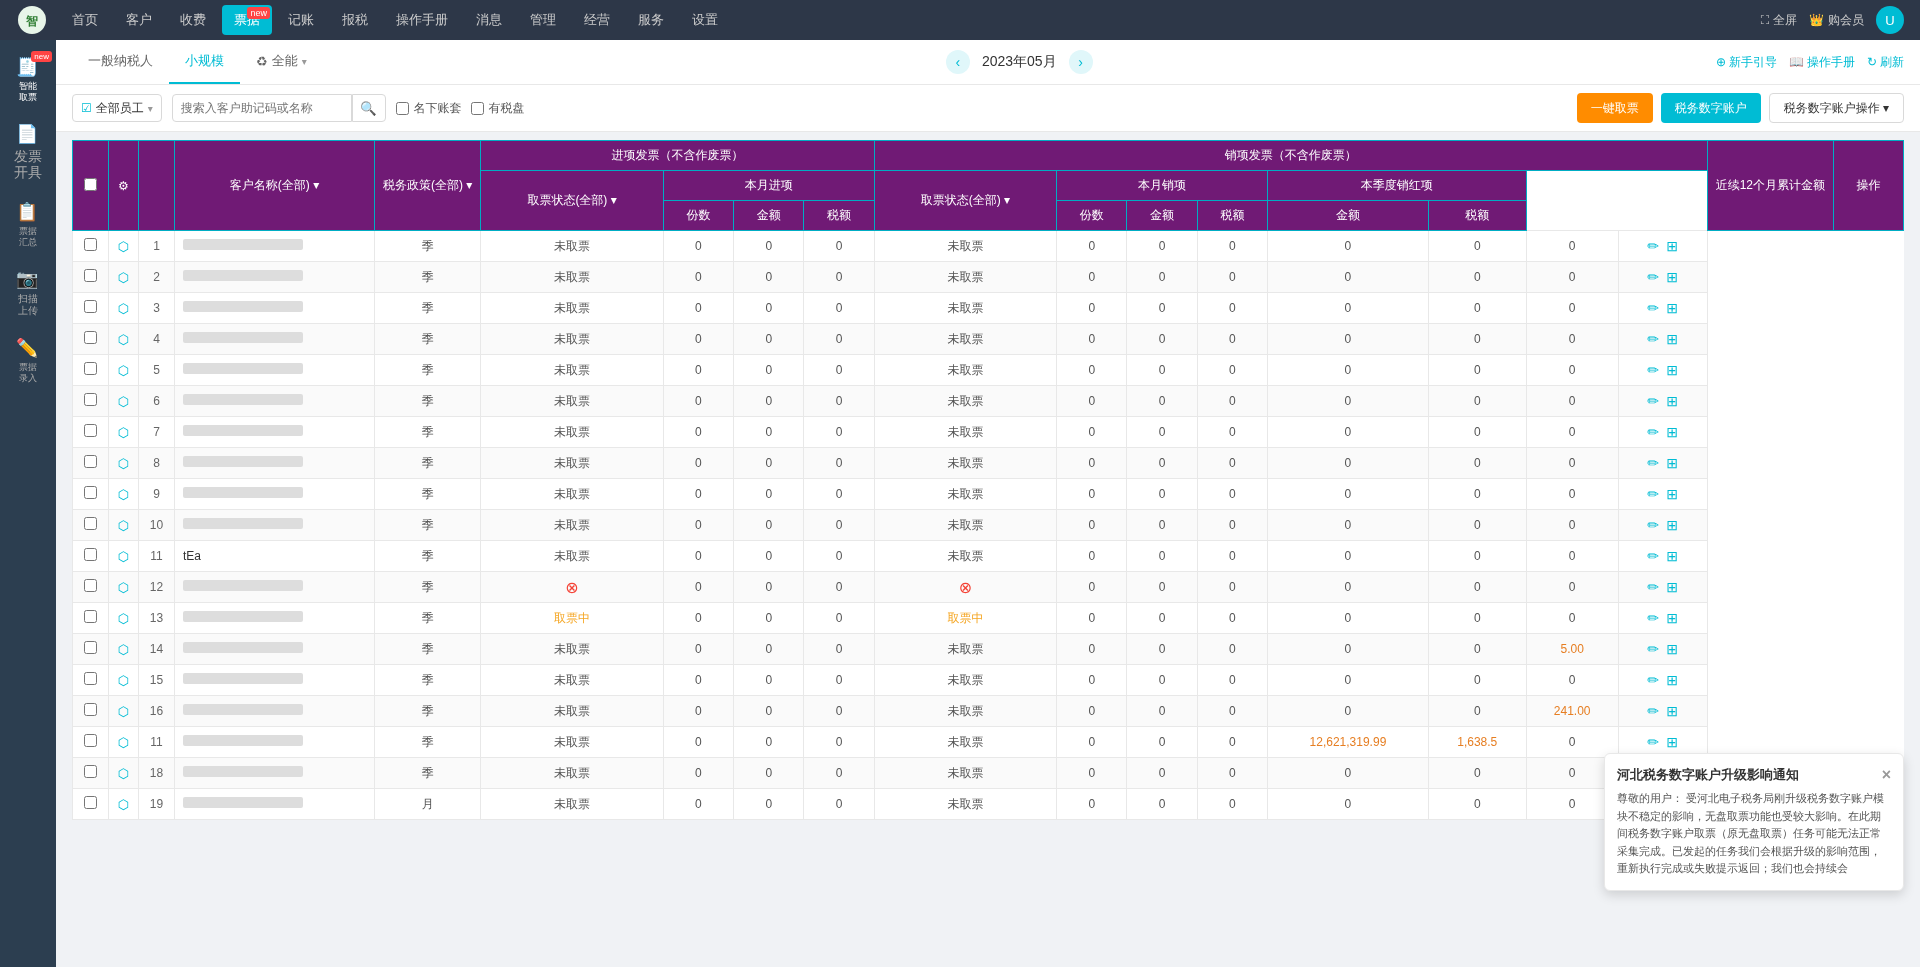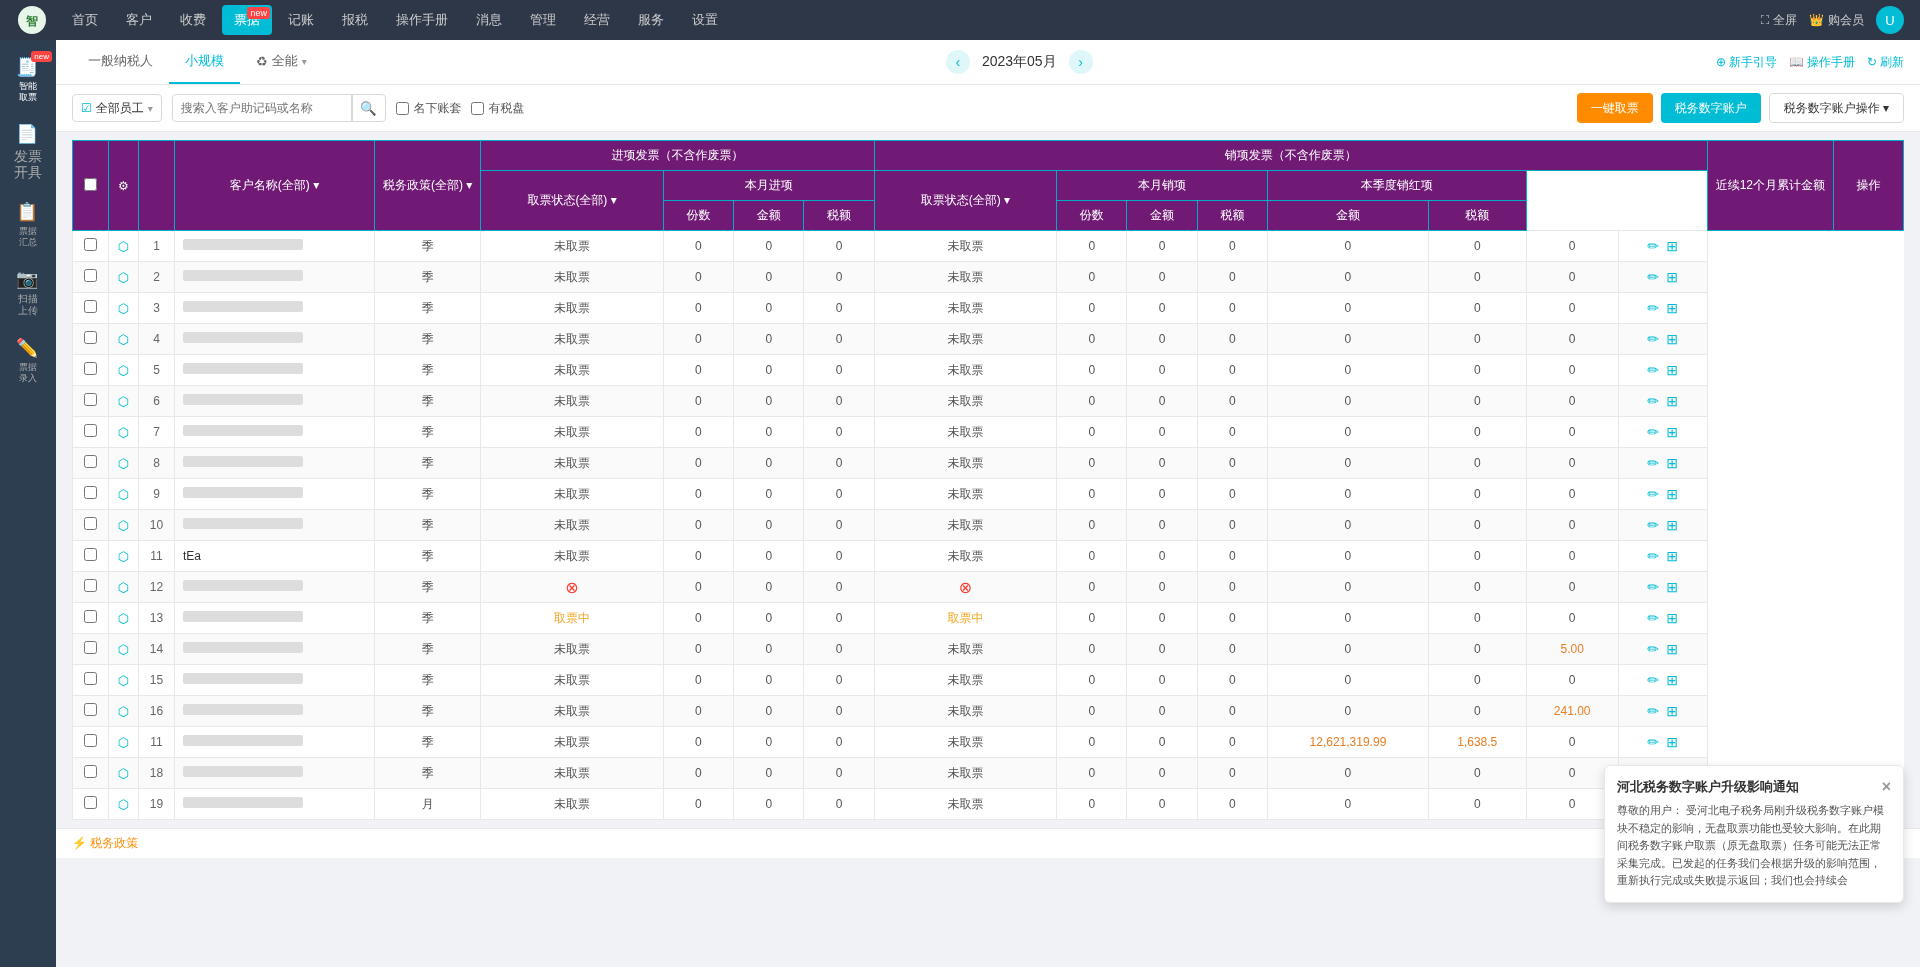--- a/index.html
+++ b/index.html
@@ -46,21 +46,21 @@
     table { width: 100%; border-collapse: collapse; background: #fff; font-size: 12px; }
     th { background: #701a75; color: #fff; padding: 6px 8px; text-align: center; border: 1px solid #00adc4; white-space: nowrap; font-weight: normal; }
     td { padding: 5px 8px; text-align: center; border: 1px solid #e8e8e8; color: #555; white-space: nowrap; }
     tr:nth-child(even) td { background: #fafafa; }
     .td-left { text-align: left; }
     .blurred { color: transparent; text-shadow: 0 0 5px rgba(0,0,0,0.3); background: #e0e0e0; border-radius: 2px; display: inline-block; width: 100%; height: 12px; }
     .action-btn { background: none; border: none; cursor: pointer; color: #00bcd4; font-size: 14px; padding: 2px; }
     .row-num { color: #666; }
 
     
-    .notification-popup { position: fixed; right: 16px; bottom: 64px; width: 300px; background: #fff; border: 1px solid #e8e8e8; border-radius: 6px; box-shadow: 0 4px 12px rgba(0,0,0,0.15); padding: 12px; z-index: 100; }
+    .notification-popup { position: fixed; right: 16px; bottom: 76px; width: 300px; background: #fff; border: 1px solid #e8e8e8; border-radius: 6px; box-shadow: 0 4px 12px rgba(0,0,0,0.15); padding: 12px; z-index: 100; }
     .notif-title { font-size: 13px; font-weight: 600; color: #333; margin-bottom: 6px; display: flex; justify-content: space-between; }
     .notif-close { cursor: pointer; color: #999; font-size: 16px; }
     .notif-body { font-size: 11px; color: #555; line-height: 1.6; }
 
     
     .bottom-bar { background: #fff; border-top: 1px solid #e8e8e8; padding: 6px 16px; display: flex; align-items: center; gap: 10px; }
     .tax-policy-link { color: #ff8c00; font-size: 12px; cursor: pointer; display: flex; align-items: center; gap: 3px; }
     .record-count { margin-left: auto; color: #666; font-size: 12px; }
 
     .chevron { font-size: 10px; color: #999; }
@@ -824,24 +824,20 @@
       <td>
         
         
       </td>
     </tr>
             </tbody>
         </table>
       </div>
     </div>
 
-    <div class="bottom-bar">
-      <span class="tax-policy-link">⚡ 税务政策</span>
-      <span class="record-count" style="margin-left:auto;">共93条记录</span>
-    </div>
 
   </div>
 </div>
 
 <div class="notification-popup">
   <div class="notif-title">
     <span>河北税务数字账户升级影响通知</span>
     <span class="notif-close">×</span>
   </div>
   <div class="notif-body">尊敬的用户：

